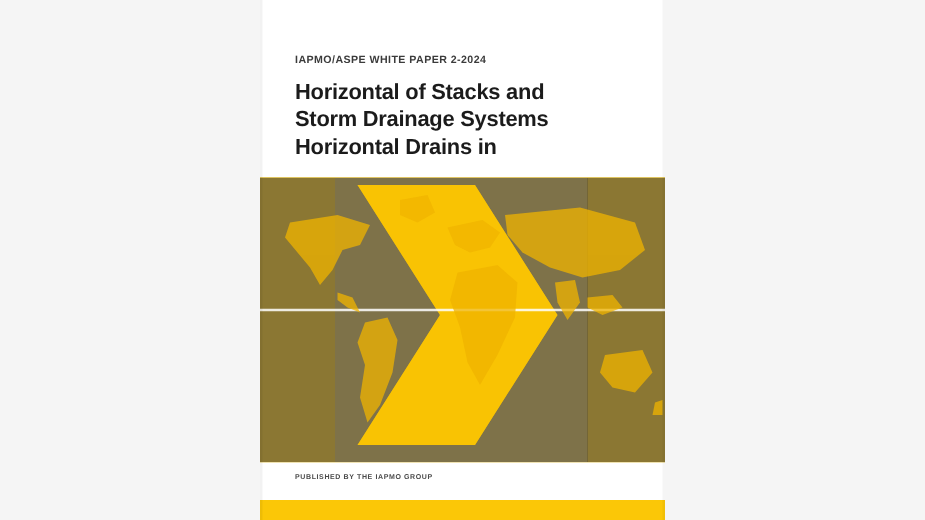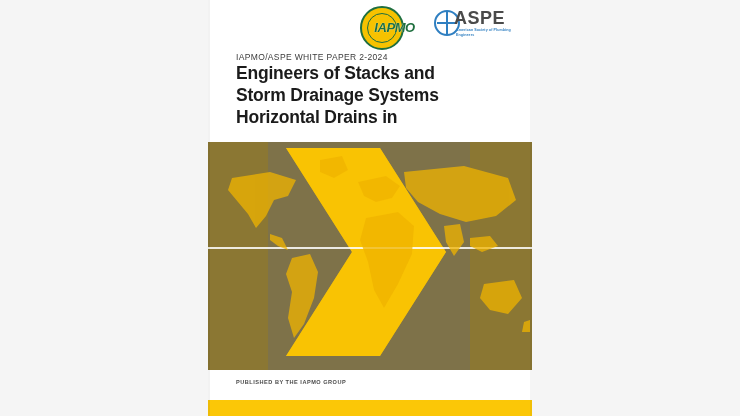--- a/index.html
+++ b/index.html
@@ -132,23 +132,23 @@
     line-height: 4.6px;
     color: #2f7fc1;
     font-weight: bold;
     letter-spacing: 0.1px;
   }
 
   
   .eyebrow {
     position: absolute;
     left: 28px;
-    top: 52px;
+    top: 42px;
     font-size: 8.5px;
-    font-weight: normal;
+    font-weight: bold;
     color: #3b3b3b;
     letter-spacing: 0.35px;
     text-align: center;
   }
 
   
   .title {
     position: absolute;
     left: 28px;
     top: 62px;
@@ -214,39 +214,25 @@
 </style>
 </head>
 <body>
 
 <div id="stage">
 
   <div id="cover">
 
     <div class="header-band"></div>
 
-    <div class="logos">
-
-      <div class="iapmo-logo">
-        <div class="ring"></div>
-        <div class="wordmark">IAPMO</div>
-      </div>
-
-      <div class="aspe-logo">
-        <div class="globe"></div>
-        <div class="aspe-text">ASPE</div>
-        <div class="aspe-sub">American Society of Plumbing Engineers</div>
-      </div>
-
-    </div>
 
     <div class="eyebrow">IAPMO/ASPE WHITE PAPER 2-2024</div>
 
     <div class="title">
-      <div>Engineers of Stacks and</div>
+      <div>Horizontal of Stacks and</div>
       <div>Storm Drainage Systems</div>
       <div>Horizontal Drains in</div>
     </div>
 
     <div id="art">
       <svg width="324" height="228" viewBox="0 0 324 228">
 
         <rect x="0" y="0" width="324" height="228" fill="#fbc707"></rect>
 
         <rect x="0" y="0" width="324" height="228" fill="#fcd githubnone"></rect>

